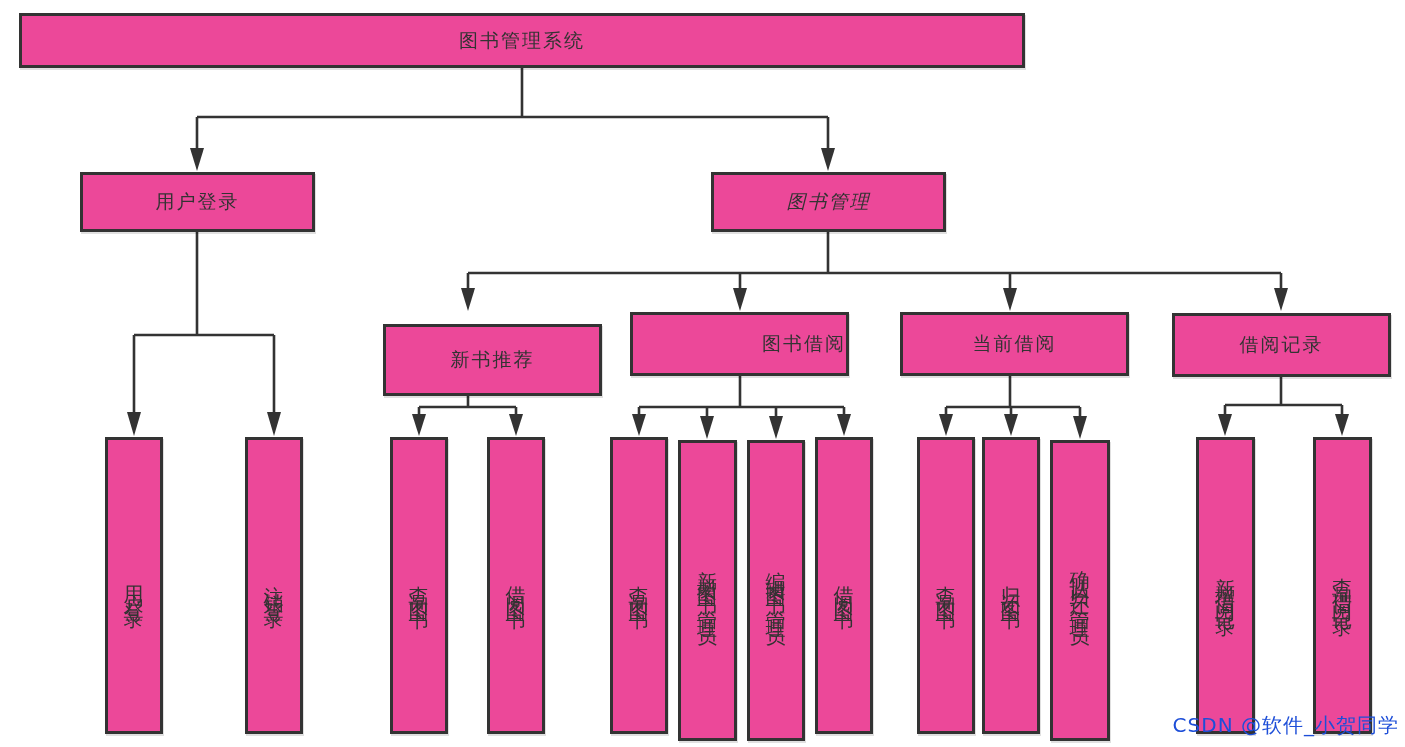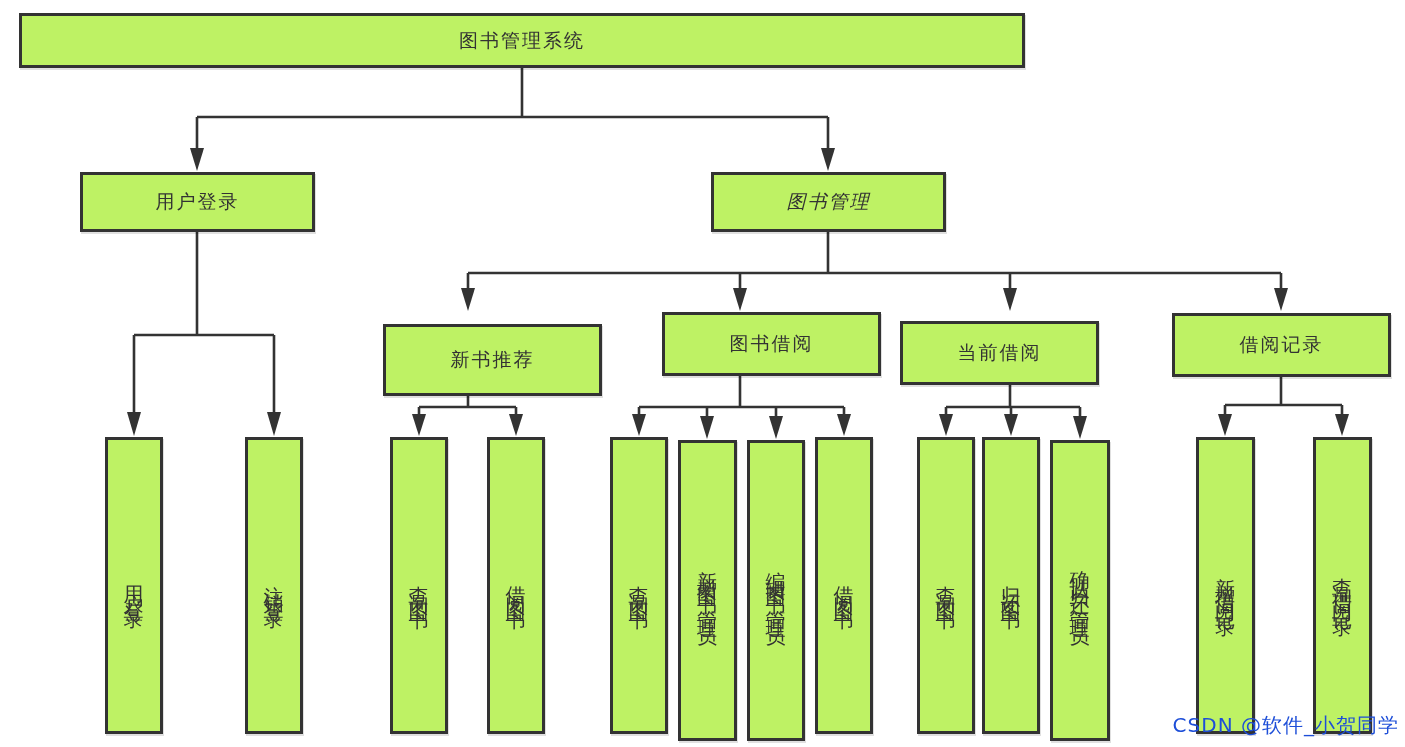--- a/index.html
+++ b/index.html
@@ -4,21 +4,21 @@
 <style>
   html,body{margin:0;padding:0;background:#ffffff;}
   body{
     width:1405px;height:747px;position:relative;overflow:hidden;
     font-family:"DejaVu Sans","Liberation Sans",sans-serif;
     color:#333333;
   }
   .stage{position:absolute;left:0;top:0;width:1405px;height:747px;}
   svg.wires{position:absolute;left:0;top:0;z-index:1;}
   .node{
-    position:absolute;box-sizing:border-box;background:#bef264;
+    position:absolute;box-sizing:border-box;background:#ec4899;
     border:3px solid #333333;display:flex;align-items:center;justify-content:center;
     z-index:2;box-shadow:1px 2px 0 rgba(0,0,0,0.12);
   }
   .node.h{font-size:19px;letter-spacing:2px;}
   .node.v{
     font-size:20px;
     writing-mode:vertical-rl;text-orientation:mixed;
     letter-spacing:8px;line-height:1;
   }
   .watermark{
@@ -90,24 +90,24 @@
   <div class="node h" style="left:80px;top:172px;width:235px;height:60px;">
     <span>用户登录</span>
   </div>
   <div class="node h" style="left:711px;top:172px;width:235px;height:60px;font-style:italic;">
     <span>图书管理</span>
   </div>
 
   <div class="node h" style="left:359px;top:324px;width:219px;height:72px;margin-left:24px;">
     <span>新书推荐</span>
   </div>
-  <div class="node h" style="left:662px;top:312px;width:219px;height:64px;">
+  <div class="node h" style="left:630px;top:312px;width:219px;height:64px;justify-content:flex-end;">
     <span>图书借阅</span>
   </div>
-  <div class="node h" style="left:900px;top:321px;width:199px;height:64px;">
+  <div class="node h" style="left:900px;top:312px;width:229px;height:64px;">
     <span>当前借阅</span>
   </div>
   <div class="node h" style="left:1172px;top:313px;width:219px;height:64px;">
     <span>借阅记录</span>
   </div>
 
   <div class="node v" style="left:105px;top:437px;width:58px;height:297px;">
     <span>用户登录</span>
   </div>
   <div class="node v" style="left:245px;top:437px;width:58px;height:297px;">

